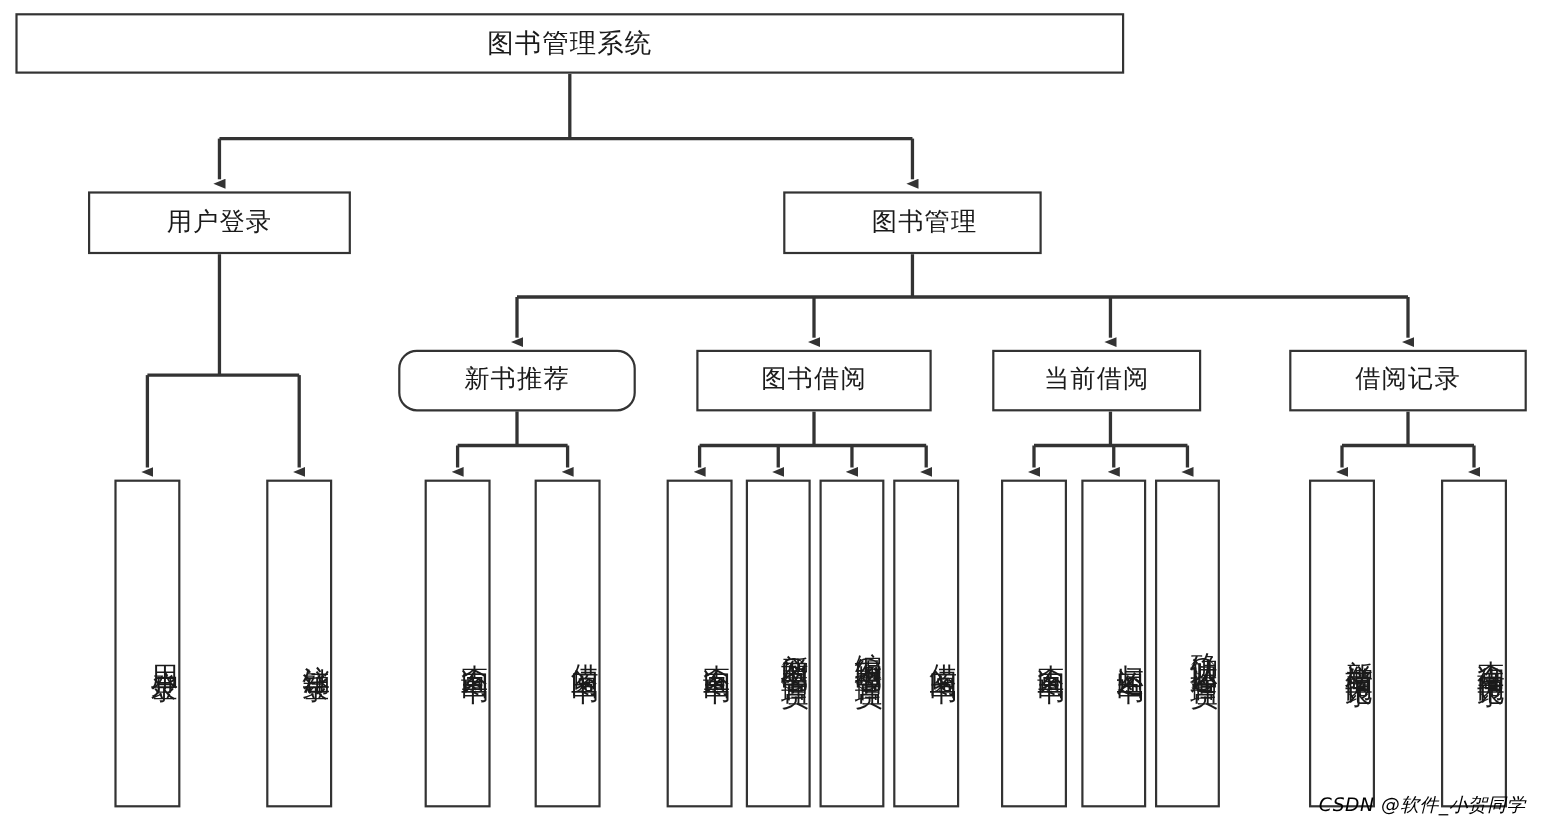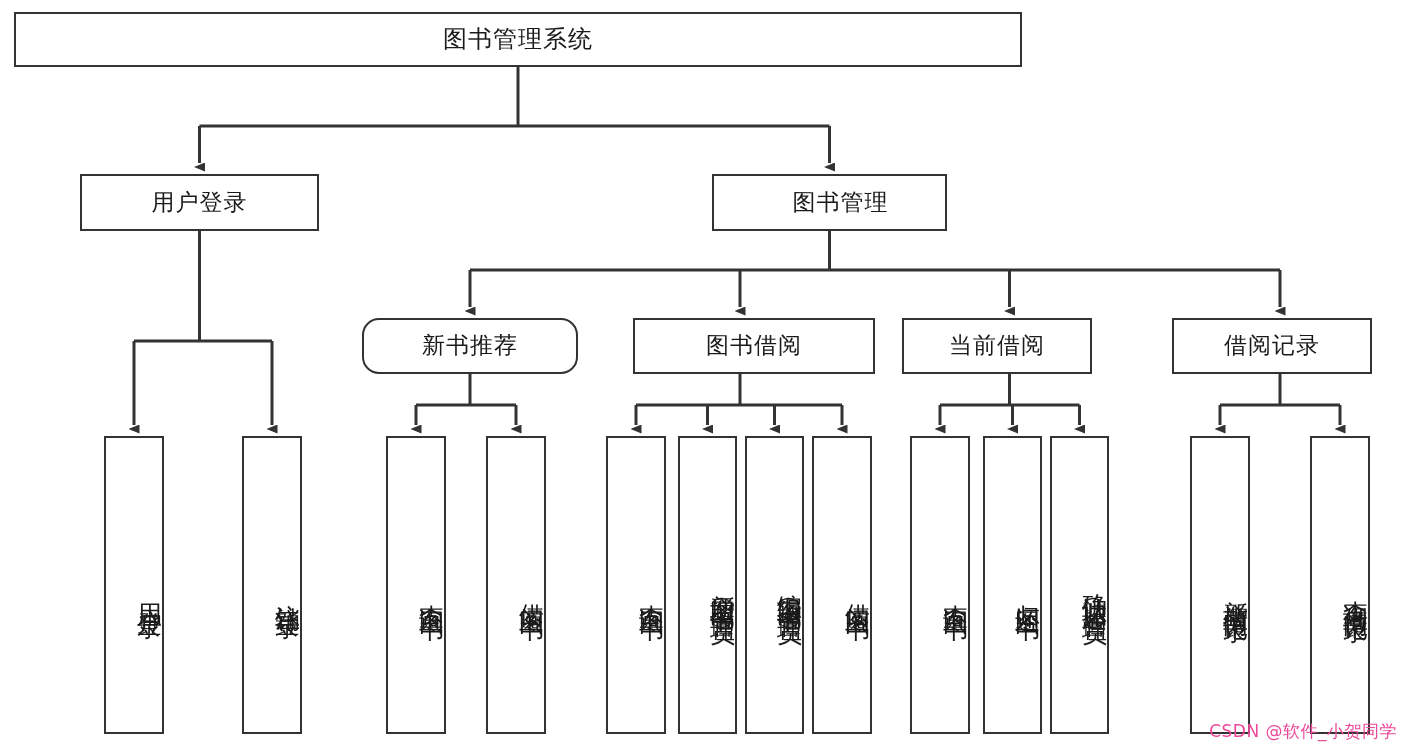--- a/index.html
+++ b/index.html
@@ -56,27 +56,28 @@
   }
   .node.vert .lbl {
     writing-mode: vertical-rl;
     text-orientation: upright;
     font-size: 25px;
     letter-spacing: 4px;
     line-height: 1;
   }
   #watermark {
     position: absolute;
-    right: 8px;
+    right: 18px;
     bottom: 4px;
     font-size: 17px;
-    color: #ec4899;
+    color: #000000;
     letter-spacing: 0.5px;
     white-space: nowrap;
     font-family: "DejaVu Sans", "Liberation Sans", sans-serif;
+    font-style: italic;
   }
 </style>
 </head>
 <body>
 
 <div id="canvas">
 
   <svg id="wires" xmlns="http://www.w3.org/2000/svg">
     <defs>
       <marker id="arrow" markerWidth="9" markerHeight="11" refX="0.5" refY="5.5" orient="auto" markerUnits="userSpaceOnUse">
@@ -127,27 +128,27 @@
   <div class="node horiz" id="n-user-login" style="left: 80px; top: 174px; width: 239px; height: 57px;">
     <span class="lbl">用户登录</span>
   </div>
   <div class="node horiz" id="n-book-manage" style="left: 712px; top: 174px; width: 235px; height: 57px; padding-left: 22px;">
     <span class="lbl">图书管理</span>
   </div>
 
   <div class="node horiz" id="n-new-book-rec" style="left: 362px; top: 318px; width: 216px; height: 56px; border-radius: 17px;">
     <span class="lbl">新书推荐</span>
   </div>
-  <div class="node horiz" id="n-book-borrow" style="left: 633px; top: 318px; width: 242px; height: 56px;">
+  <div class="node horiz" id="n-book-borrow" style="left: 633px; top: 318px; width: 214px; height: 56px;">
     <span class="lbl">图书借阅</span>
   </div>
   <div class="node horiz" id="n-current-borrow" style="left: 902px; top: 318px; width: 190px; height: 56px;">
     <span class="lbl">当前借阅</span>
   </div>
-  <div class="node horiz" id="n-borrow-record" style="left: 1172px; top: 318px; width: 200px; height: 56px;">
+  <div class="node horiz" id="n-borrow-record" style="left: 1172px; top: 318px; width: 216px; height: 56px;">
     <span class="lbl">借阅记录</span>
   </div>
 
   <div class="node vert" id="n-leaf-user-login" style="left: 104px; top: 436px; width: 60px; height: 298px;">
     <span class="lbl">用户登录</span>
   </div>
   <div class="node vert" id="n-leaf-user-logout" style="left: 242px; top: 436px; width: 60px; height: 298px;">
     <span class="lbl">注销登录</span>
   </div>
   <div class="node vert" id="n-leaf-rec-query-book" style="left: 386px; top: 436px; width: 60px; height: 298px;">

